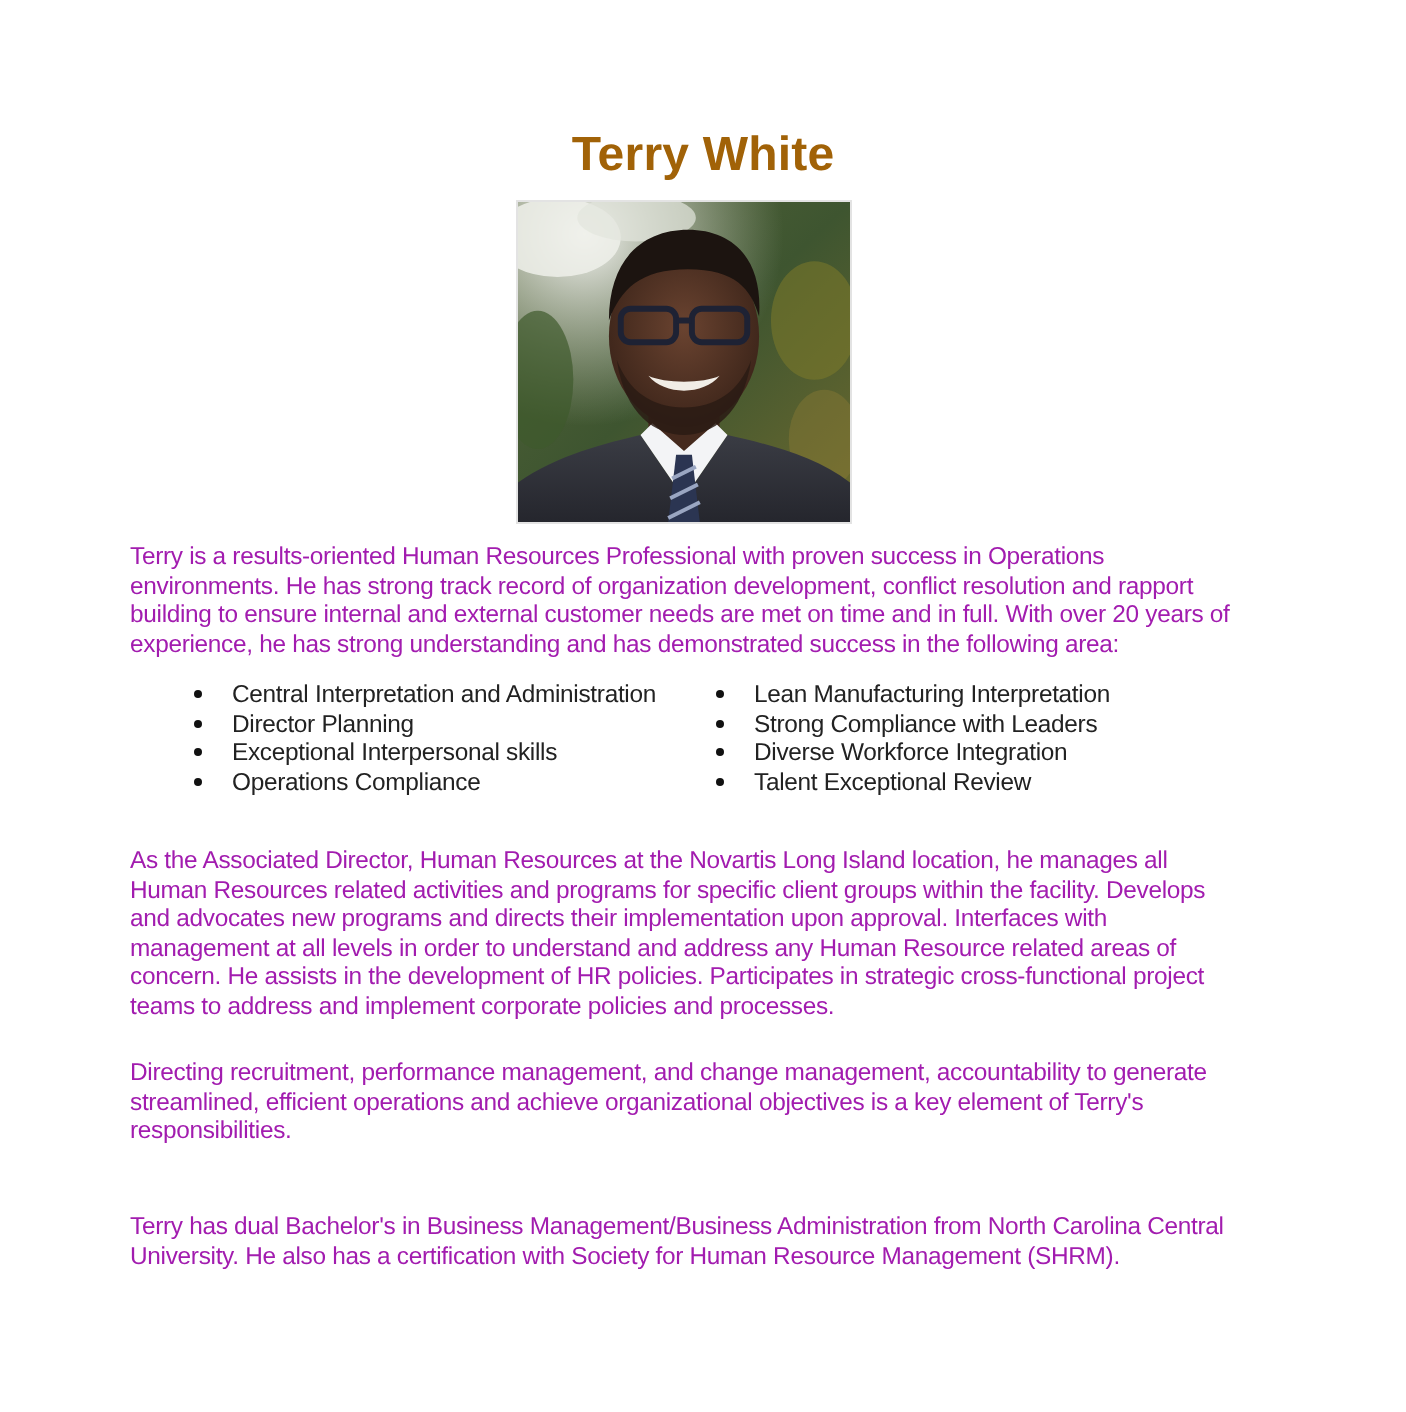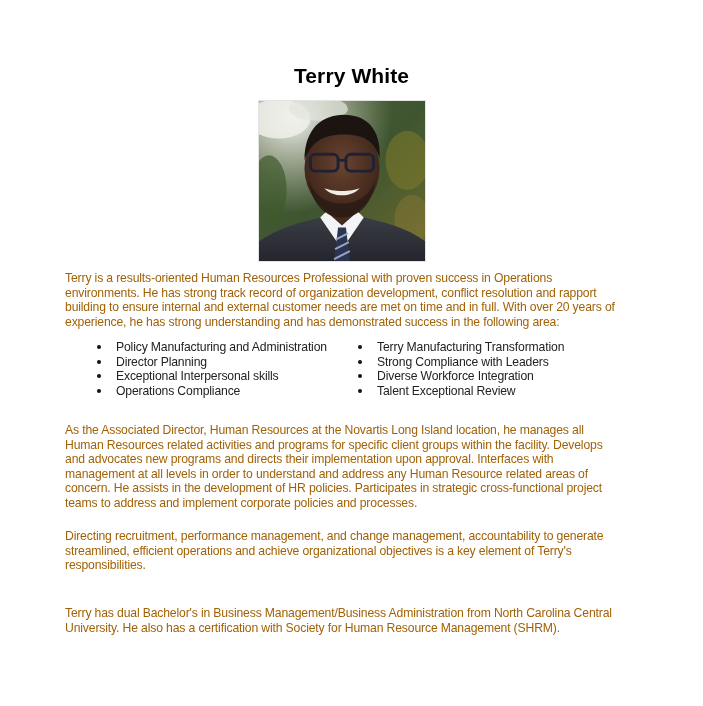--- a/index.html
+++ b/index.html
@@ -21,43 +21,43 @@
     width: 703px; height: 706px;
     background: #ffffff;
   }
   .title {
     position: absolute;
     left: 0;
     width: 703px;
     top: 64px;
     text-align: center;
     font-weight: bold;
-    font-size: 21px;
+    font-size: 24px;
     letter-spacing: 0.1px;
-    color: #000000;
+    color: #a16207;
   }
   .photo {
     position: absolute;
     left: 258px;
     top: 100px;
     width: 168px;
     height: 162px;
     overflow: hidden;
     background: #6b7a3f;
     border: 1px solid #e3e3e3;
     box-sizing: border-box;
   }
   .photo svg { display: block; width: 100%; height: 100%; }
   .text {
     position: absolute;
     left: 65px;
     width: 560px;
     font-size: 12.2px;
     line-height: 14.6px;
-    color: #a16207;
+    color: #a21caf;
     letter-spacing: -0.15px;
   }
   .text p { margin: 0; }
   .para1 { top: 271px; }
   .para2 { top: 423px; }
   .para3 { top: 529px; }
   .para4 { top: 606px; }
   .bullets {
     position: absolute;
     top: 340px;
@@ -145,28 +145,28 @@
 
       <path d="M66,88 C74,98 94,98 102,88 C94,92 74,92 66,88 Z" fill="#f1ede6"></path>
     </svg>
   </div>
 
   <div class="text para1">
     <p>Terry is a results-oriented Human Resources Professional with proven success in Operations environments.  He has strong track record of organization development, conflict resolution and rapport building to ensure internal and external customer needs are met on time and in full.  With over 20 years of experience, he has strong understanding and has demonstrated success in the following area:</p>
   </div>
 
   <ul class="bullets left">
-    <li>Policy Manufacturing and Administration</li>
+    <li>Central Interpretation and Administration</li>
     <li>Director Planning</li>
     <li>Exceptional Interpersonal skills</li>
     <li>Operations Compliance</li>
   </ul>
 
   <ul class="bullets right">
-    <li>Terry Manufacturing Transformation</li>
+    <li>Lean Manufacturing Interpretation</li>
     <li>Strong Compliance with Leaders</li>
     <li>Diverse Workforce Integration</li>
     <li>Talent Exceptional Review</li>
   </ul>
 
   <div class="text para2">
     <p>As the Associated Director, Human Resources at the Novartis Long Island location, he manages all Human Resources related activities and programs for specific client groups within the facility.  Develops and advocates new programs and directs their implementation upon approval.  Interfaces with management at all levels in order to understand and address any Human Resource related areas of concern.  He assists in the development of HR policies.  Participates in strategic cross-functional project teams to address and implement corporate policies and processes.</p>
   </div>
 
   <div class="text para3">

